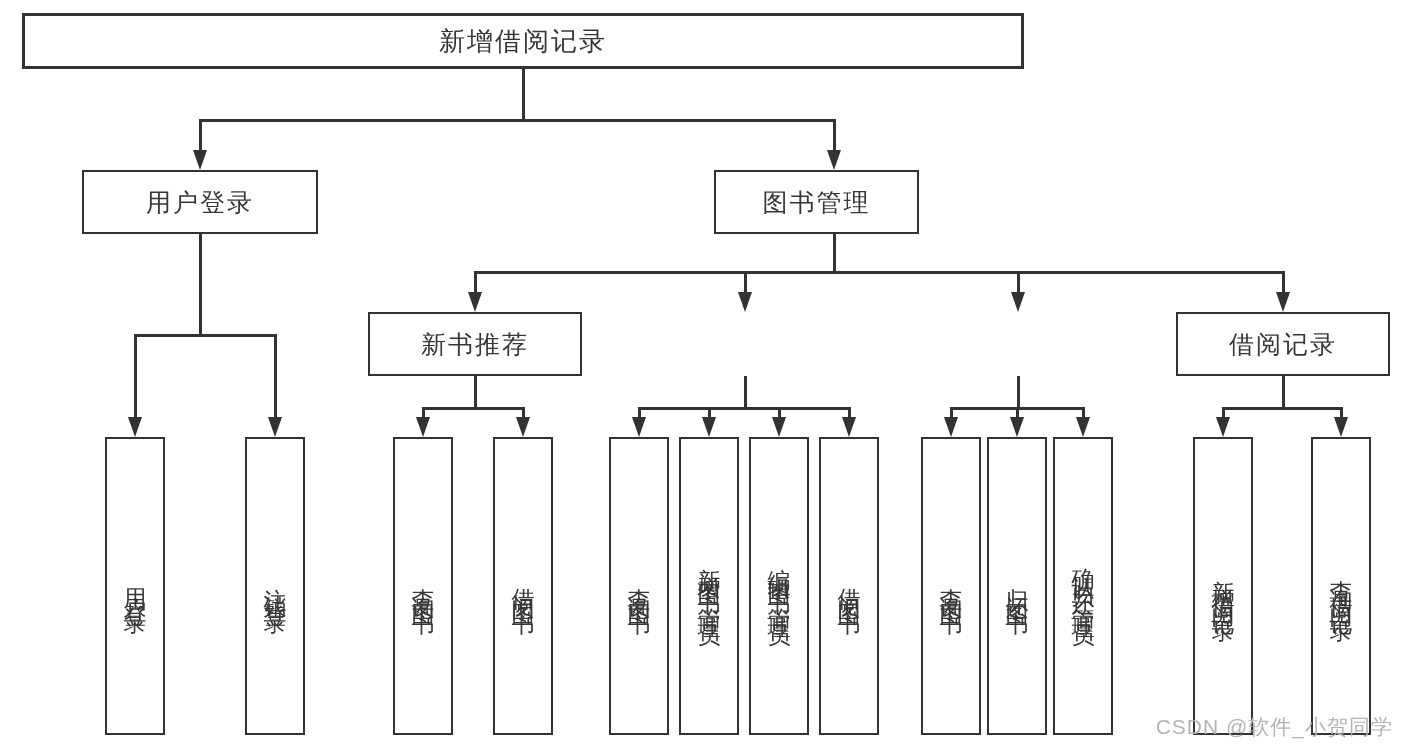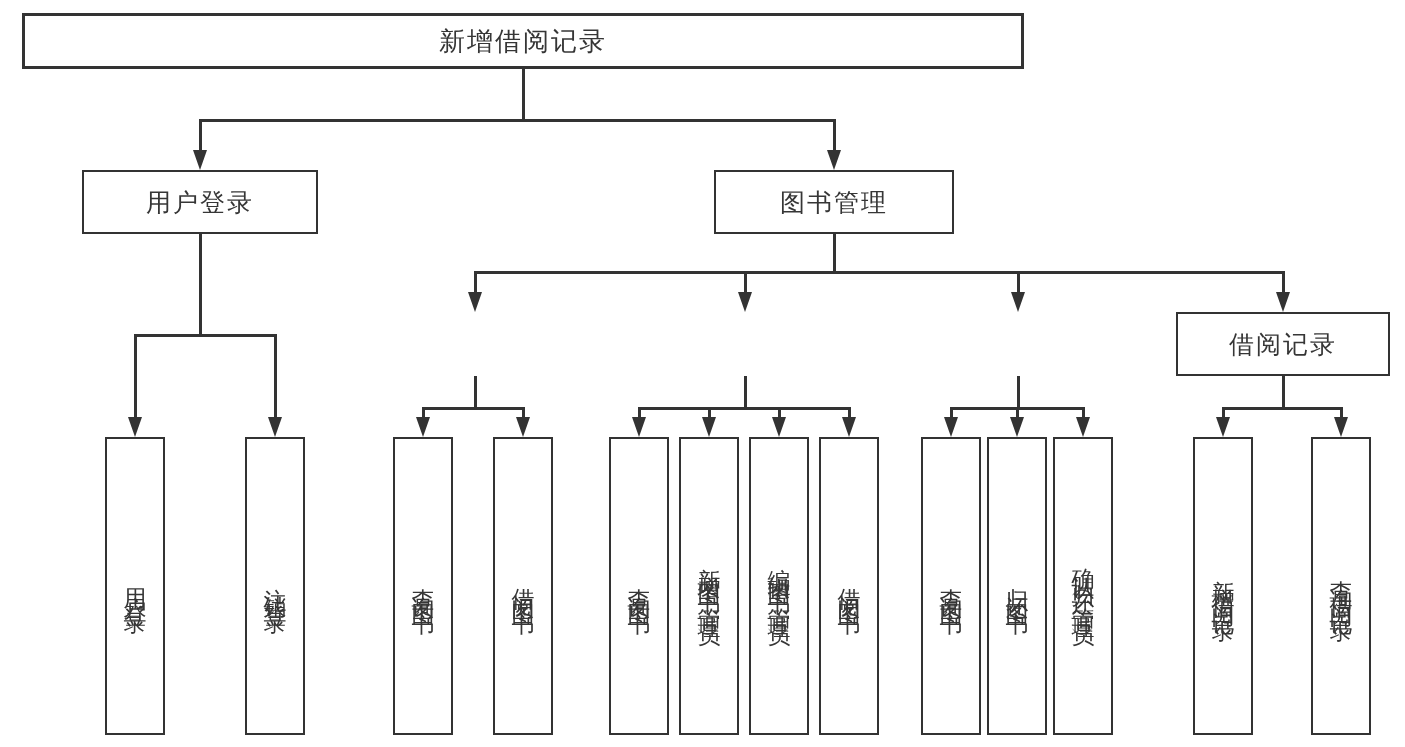--- a/index.html
+++ b/index.html
@@ -60,40 +60,41 @@
   <div class="box root" style="left:22px;top:13px;width:1002px;height:56px">新增借阅记录</div>
 
   <div class="vl" style="left:522px;top:69px;height:50px"></div>
   <div class="hl" style="left:199px;top:119px;width:637px"></div>
   <div class="vl" style="left:199px;top:119px;height:31px"></div>
   <div class="ar" style="left:193px;top:150px"></div>
   <div class="vl" style="left:833px;top:119px;height:31px"></div>
   <div class="ar" style="left:827px;top:150px"></div>
 
   <div class="box h" style="left:82px;top:170px;width:236px;height:64px">用户登录</div>
-  <div class="box h" style="left:714px;top:170px;width:240px;height:64px">图书管理</div>
+  <div class="box h" style="left:714px;top:170px;width:205px;height:64px">图书管理</div>
 
   <div class="vl" style="left:199px;top:234px;height:100px"></div>
   <div class="hl" style="left:134px;top:334px;width:143px"></div>
   <div class="vl" style="left:134px;top:334px;height:83px"></div>
   <div class="ar" style="left:128px;top:417px"></div>
   <div class="vl" style="left:274px;top:334px;height:83px"></div>
   <div class="ar" style="left:268px;top:417px"></div>
 
   <div class="vl" style="left:833px;top:234px;height:37px"></div>
   <div class="hl" style="left:474px;top:271px;width:811px"></div>
   <div class="vl" style="left:474px;top:271px;height:21px"></div>
   <div class="ar" style="left:468px;top:292px"></div>
   <div class="vl" style="left:744px;top:271px;height:21px"></div>
   <div class="ar" style="left:738px;top:292px"></div>
   <div class="vl" style="left:1017px;top:271px;height:21px"></div>
   <div class="ar" style="left:1011px;top:292px"></div>
   <div class="vl" style="left:1282px;top:271px;height:21px"></div>
   <div class="ar" style="left:1276px;top:292px"></div>
 
+  <div class="box h" style="left:368px;top:312px;width:214px;height:64px">新书推荐</div>
   <div class="box h" style="left:1176px;top:312px;width:214px;height:64px">借阅记录</div>
 
   <div class="vl" style="left:474px;top:376px;height:31px"></div>
   <div class="hl" style="left:422px;top:407px;width:103px"></div>
   <div class="vl" style="left:422px;top:407px;height:10px"></div>
   <div class="ar" style="left:416px;top:417px"></div>
   <div class="vl" style="left:522px;top:407px;height:10px"></div>
   <div class="ar" style="left:516px;top:417px"></div>
 
   <div class="vl" style="left:744px;top:376px;height:31px"></div>
@@ -134,14 +135,15 @@
   <div class="box v" style="left:749px;top:437px;width:60px;height:298px">编辑图书（管理员）</div>
   <div class="box v" style="left:819px;top:437px;width:60px;height:298px">借阅图书</div>
 
   <div class="box v" style="left:921px;top:437px;width:60px;height:298px">查询图书</div>
   <div class="box v" style="left:987px;top:437px;width:60px;height:298px">归还图书</div>
   <div class="box v" style="left:1053px;top:437px;width:60px;height:298px">确认归还（管理员）</div>
 
   <div class="box v" style="left:1193px;top:437px;width:60px;height:298px">新增借阅记录</div>
   <div class="box v" style="left:1311px;top:437px;width:60px;height:298px">查询借阅记录</div>
 
+  <div class="watermark">CSDN @软件_小贺同学</div>
 
 </div>
 
 </body></html>

